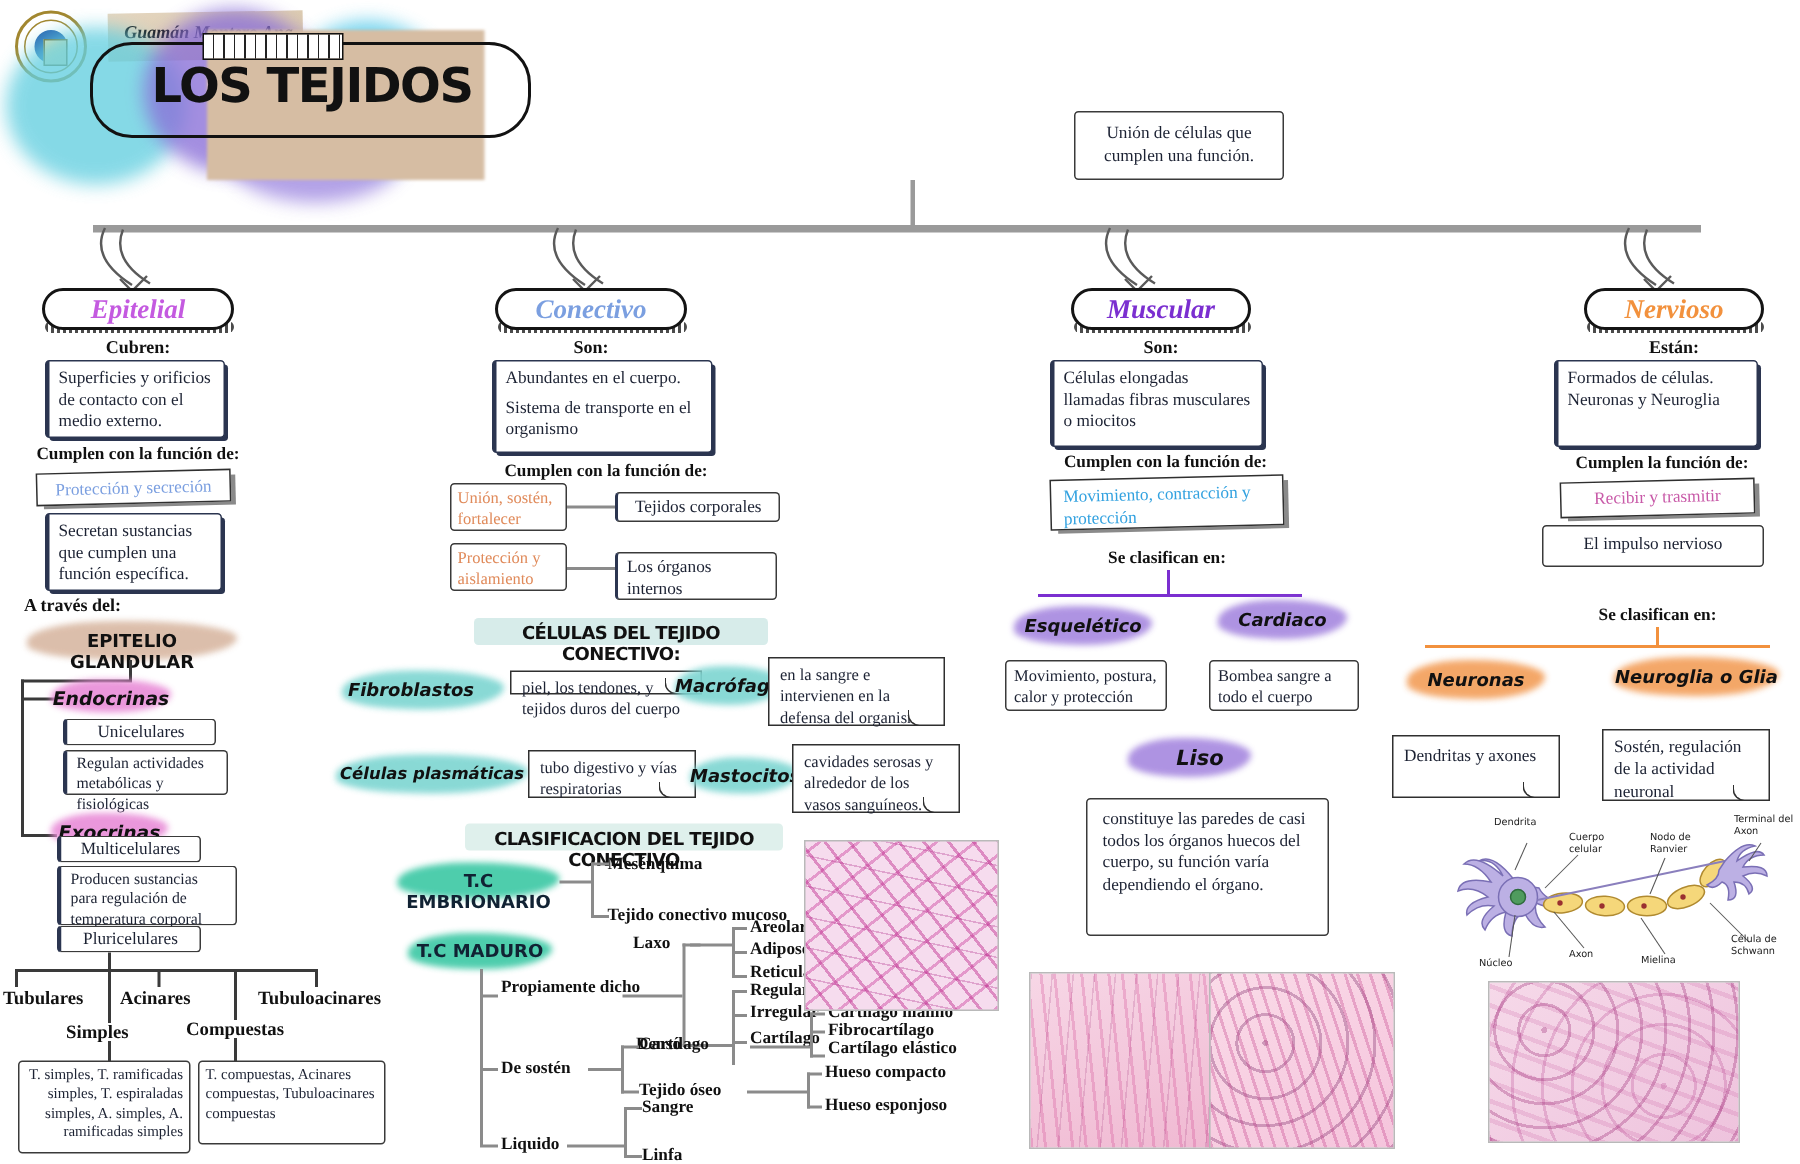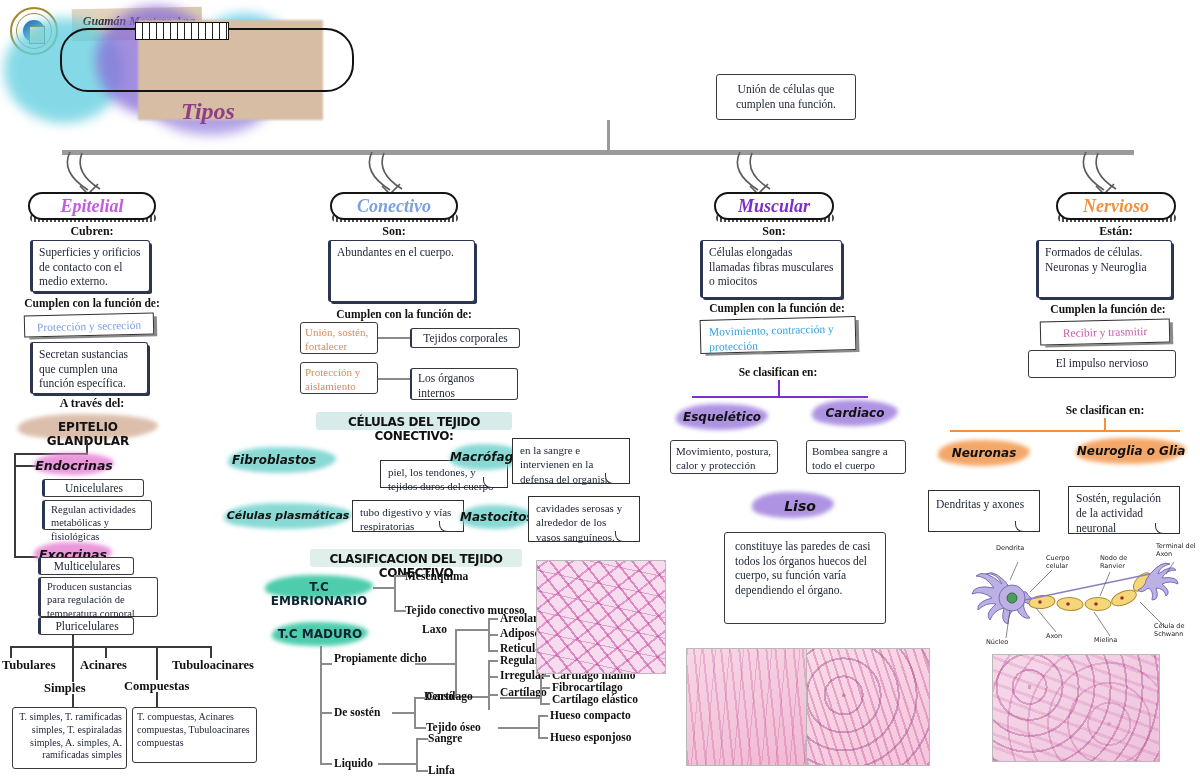--- a/index.html
+++ b/index.html
@@ -118,21 +118,21 @@
 <div id="tape-text">Guamán Montero Ana</div>
 
 <div id="title-wrap">
   <div class="splotch" style="left:4px;top:18px;width:120px;height:105px;background:#64cfe0;"></div>
   <div class="splotch" style="left:96px;top:6px;width:120px;height:110px;background:#8a6fd8;"></div>
   <div class="splotch" style="left:190px;top:14px;width:110px;height:100px;background:#4fc7e8;"></div>
   <div class="splotch" style="left:150px;top:70px;width:120px;height:65px;background:#9d87e0;"></div>
   <div class="abs" style="left:138px;top:20px;width:185px;height:100px;background:#d6bda3;filter:blur(1px);"></div>
   <div id="title-pill"></div>
   <div id="title-clip"></div>
-  <div id="title-sub">Tipos</div>
+  <div id="title-text">LOS TEJIDOS</div>
 </div>
 <div class="box thin" style="left:716px;top:74px;width:140px;height:46px;font-size:11.5px;text-align:center;padding-top:7px;">Unión de células que cumplen una función.</div>
 
 <div id="hstem"></div>
 <div id="hbar"></div>
 <svg class="abs" style="left:0;top:148px;width:1200px;height:52px;">
   <g fill="none" stroke="#5a5a5a" stroke-width="1.6">
     <path d="M70 4 q-10 20 18 38"></path>
       <path d="M82 5 q-8 20 18 36"></path>
       <path d="M80 38 l8 8 l10 -10"></path>
@@ -150,21 +150,21 @@
 
 <div class="pill-sh" style="left:30px;top:214px;width:126px;"></div>
 <div class="pill" style="left:28px;top:192px;width:128px;"></div>
 <div class="pill-tx" style="left:28px;top:196px;width:128px;color:#c45ae0;">Epitelial</div>
 
 <div class="lbl" style="left:28px;top:224px;width:128px;text-align:center;font-size:12px;">Cubren:</div>
 <div class="box shadow" style="left:30px;top:240px;width:120px;height:52px;font-size:11.5px;border-left-width:3px;">Superficies y orificios de contacto con el medio externo.</div>
 <div class="lbl" style="left:16px;top:297px;width:152px;text-align:center;font-size:11.5px;">Cumplen con la función de:</div>
 <div class="tilt" style="left:24px;top:314px;width:130px;height:22px;font-size:11.5px;color:#7b9fe0;text-align:center;">Protección y secreción</div>
 <div class="box shadow" style="left:30px;top:342px;width:118px;height:52px;font-size:11.5px;border-left-width:3px;">Secretan sustancias que cumplen una función específica.</div>
-<div class="lbl" style="left:28px;top:396px;width:128px;text-align:center;font-size:12px;">A través del:</div>
+<div class="lbl" style="left:16px;top:396px;width:128px;font-size:12px;">A través del:</div>
 <div class="blob" style="left:18px;top:414px;width:140px;height:26px;background:#d9b9a4;"></div>
 <div class="blob-tx" style="left:18px;top:420px;width:140px;">EPITELIO GLANDULAR</div>
 
 <div class="lnd" style="left:86px;top:440px;width:1.6px;height:14px;"></div>
 <div class="lnd" style="left:14px;top:453px;width:74px;height:1.6px;"></div>
 <div class="lnd" style="left:14px;top:453px;width:1.6px;height:104px;"></div>
 <div class="lnd" style="left:14px;top:465px;width:24px;height:1.6px;"></div>
 <div class="lnd" style="left:14px;top:556px;width:24px;height:1.6px;"></div>
 
 <div class="blob" style="left:34px;top:453px;width:80px;height:22px;background:#e98fd8;"></div>
@@ -195,35 +195,36 @@
 <div class="box thin" style="left:12px;top:707px;width:115px;height:62px;font-size:10px;padding:3px 4px;text-align:right;">T. simples, T. ramificadas simples, T. espiraladas simples, A. simples, A. ramificadas simples</div>
 <div class="box thin" style="left:132px;top:707px;width:125px;height:56px;font-size:10px;padding:3px 4px;">T. compuestas, Acinares compuestas, Tubuloacinares compuestas</div>
 
 <div class="pill-sh" style="left:332px;top:214px;width:126px;"></div>
 <div class="pill" style="left:330px;top:192px;width:128px;"></div>
 <div class="pill-tx" style="left:330px;top:196px;width:128px;color:#7b9fe0;">Conectivo</div>
 
 <div class="lbl" style="left:330px;top:224px;width:128px;text-align:center;font-size:12px;">Son:</div>
 <div class="box shadow" style="left:328px;top:240px;width:147px;height:62px;font-size:11.5px;border-left-width:3px;">
   <div style="margin-bottom:5px;">Abundantes en el cuerpo.</div>
+  <div>Sistema de transporte en el organismo</div>
 </div>
 <div class="lbl" style="left:320px;top:308px;width:168px;text-align:center;font-size:11.5px;">Cumplen con la función de:</div>
 <div class="box thin" style="left:300px;top:322px;width:78px;height:32px;font-size:11px;color:#e08a5a;padding:2px 4px;">Unión, sostén, fortalecer</div>
 <div class="ln" style="left:378px;top:337px;width:34px;height:1.6px;"></div>
 <div class="box thin" style="left:410px;top:328px;width:110px;height:20px;font-size:11.5px;text-align:center;padding-top:2px;border-left:2.6px solid #2b3550;">Tejidos corporales</div>
 <div class="box thin" style="left:300px;top:362px;width:78px;height:32px;font-size:11px;color:#e08a5a;padding:2px 4px;">Protección y aislamiento</div>
 <div class="ln" style="left:378px;top:378px;width:34px;height:1.6px;"></div>
 <div class="box thin" style="left:410px;top:368px;width:108px;height:32px;font-size:11.5px;padding:2px 6px;border-left:2.6px solid #2b3550;">Los órganos internos</div>
 
 <div class="hl" style="left:316px;top:412px;width:196px;height:18px;background:#d7ecea;"></div>
 <div class="hl-tx" style="left:316px;top:415px;width:196px;">CÉLULAS DEL TEJIDO CONECTIVO:</div>
 
 <div class="blob" style="left:228px;top:447px;width:108px;height:26px;background:#7fd6d2;"></div>
 <div class="blob-tx" style="left:228px;top:453px;width:92px;font-style:italic;">Fibroblastos</div>
-<div class="fold" style="left:340px;top:460px;width:128px;height:28px;font-size:11px;margin-left:40px;">piel, los tendones, y tejidos duros del cuerpo</div>
+<div class="fold" style="left:340px;top:447px;width:128px;height:16px;font-size:11px;">piel, los tendones, y tejidos duros del cuerpo</div>
 
 <div class="blob" style="left:450px;top:444px;width:72px;height:26px;background:#7fd6d2;"></div>
 <div class="blob-tx" style="left:450px;top:450px;width:72px;font-style:italic;">Macrófagos</div>
 <div class="fold" style="left:512px;top:438px;width:118px;height:46px;font-size:11px;">en la sangre e intervienen en la defensa del organismo</div>
 
 <div class="blob" style="left:224px;top:503px;width:128px;height:26px;background:#7fd6d2;"></div>
 <div class="blob-tx" style="left:224px;top:509px;width:128px;font-style:italic;font-size:11px;">Células plasmáticas</div>
 <div class="fold" style="left:352px;top:500px;width:112px;height:32px;font-size:11px;">tubo digestivo y vías respiratorias</div>
 
 <div class="blob" style="left:460px;top:505px;width:72px;height:24px;background:#7fd6d2;"></div>

